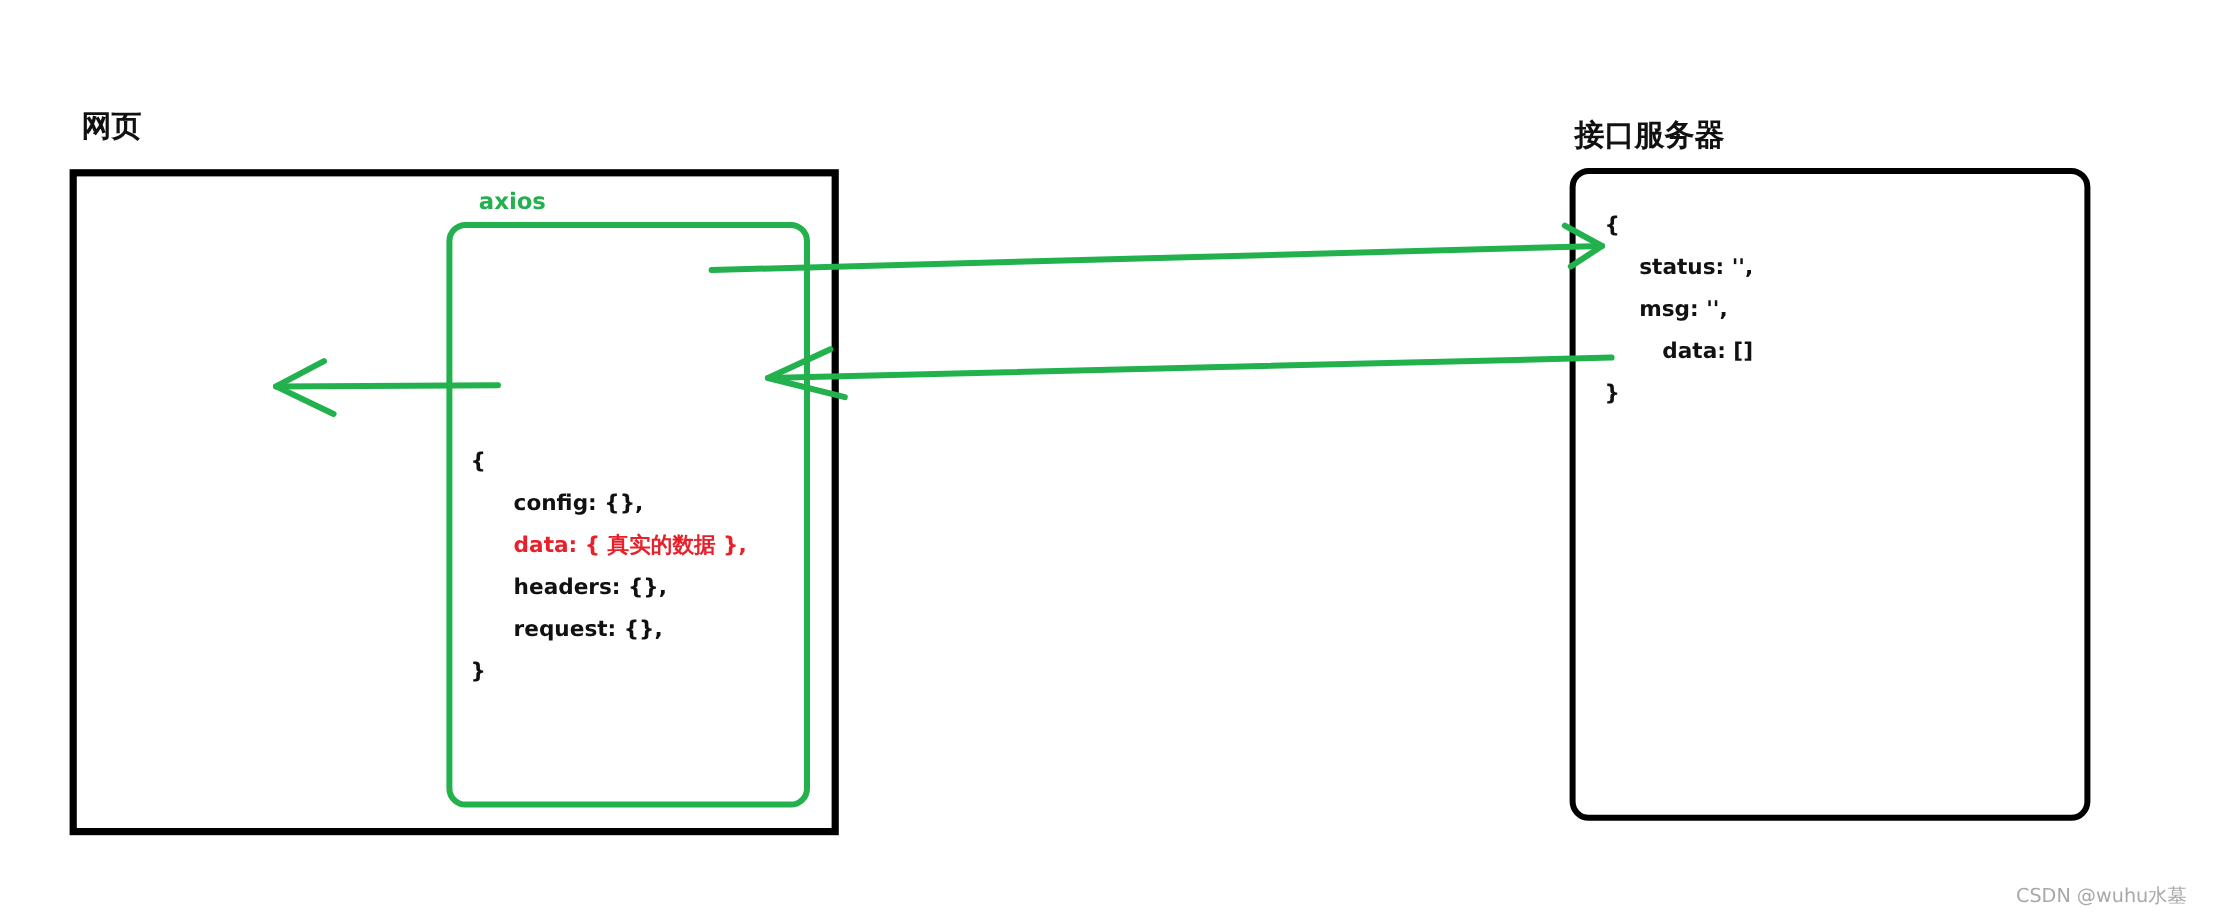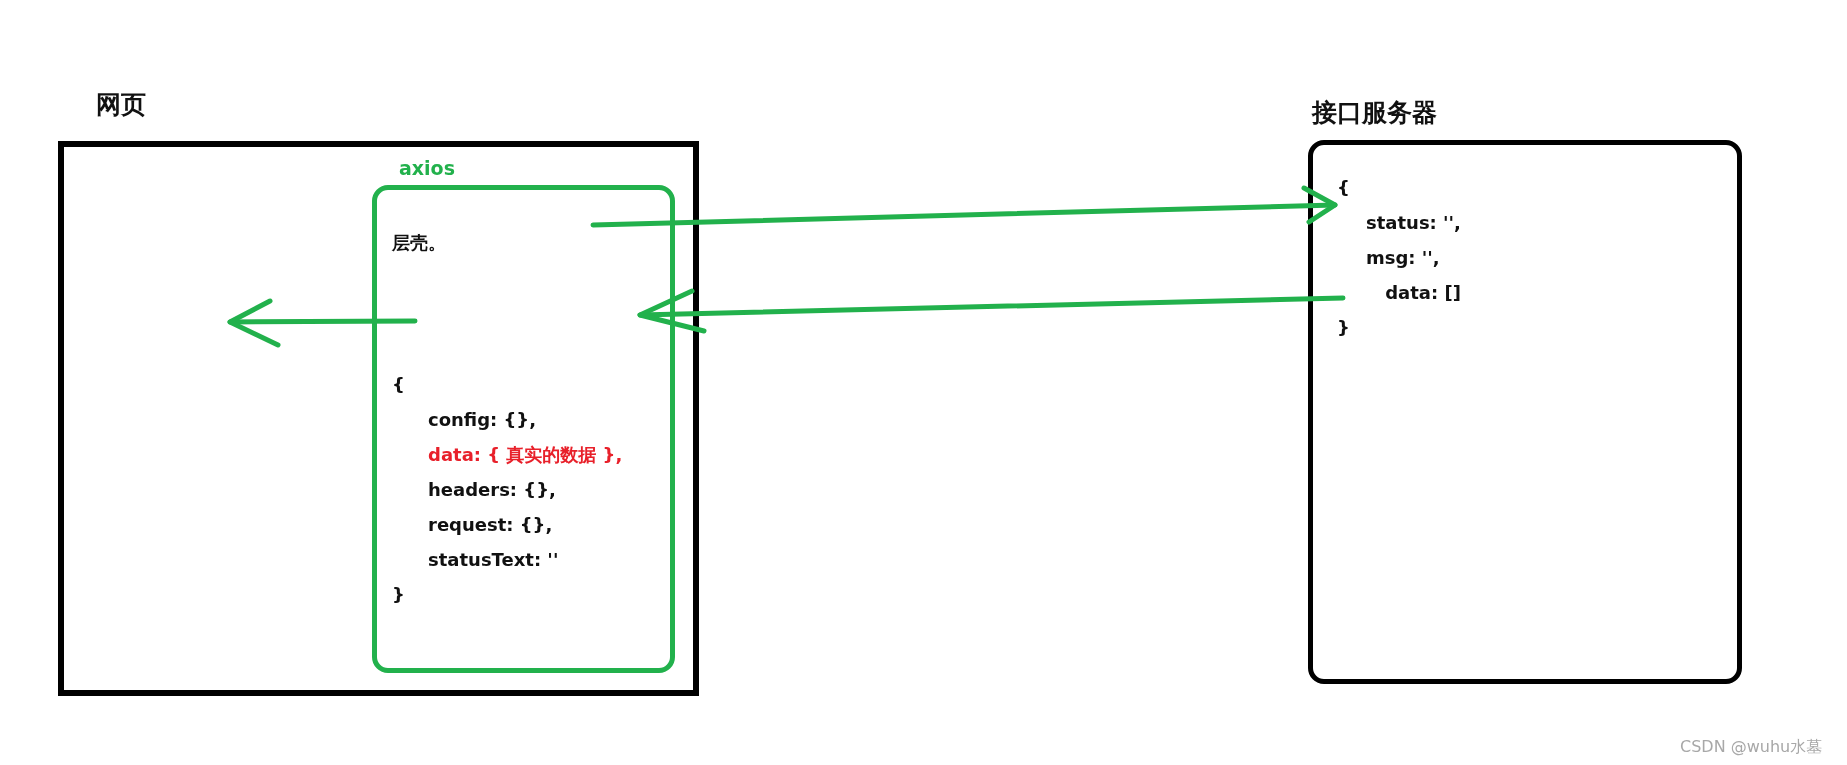--- a/index.html
+++ b/index.html
@@ -13,39 +13,37 @@
   .label-green { color: #22b14c; font-weight: bold; font-size: 19px; line-height: 22px; margin-left: 20px; }
   .txt { font-weight: bold; font-size: 18px; color: #111; line-height: 35px; white-space: nowrap; }
   .red { color: #e8202a; }
   .indent { padding-left: 36px; }
   svg.arrows { position: absolute; left: 0; top: 0; pointer-events: none; }
   .wm { color: #a8a8a8; font-size: 16px; line-height: 20px; white-space: nowrap; }
 </style>
 </head>
 <body>
 
-<div class="abs title" style="left:96px; top:90px;text-align:center;">网页</div>
+<div class="abs title" style="left:68px; top:90px;text-align:center;">网页</div>
 
 <div class="abs box-black" style="left:58px; top:141px; width:641px; height:555px;"></div>
 
 <div class="abs label-green" style="left:379px; top:157px;">axios</div>
 
 <div class="abs box-green" style="left:372px; top:185px; width:303px; height:488px;"></div>
 
 <div class="abs" style="left:392px; top:225px;">
-  <div class="txt">层壳。</div>
 </div>
 
 <div class="abs" style="left:392px; top:367px;">
   <div class="txt">{</div>
   <div class="txt indent">config: {},</div>
   <div class="txt indent red">data: { 真实的数据 },</div>
   <div class="txt indent">headers: {},</div>
   <div class="txt indent">request: {},</div>
-  <div class="txt indent">statusText: ''</div>
   <div class="txt">}</div>
 </div>
 
 <div class="abs title" style="left:1312px; top:98px;">接口服务器</div>
 
 <div class="abs box-server" style="left:1308px; top:140px; width:434px; height:544px;"></div>
 
 <div class="abs" style="left:1337px; top:170px;">
   <div class="txt">{</div>
   <div class="txt" style="padding-left:29px;">status: '',</div>

